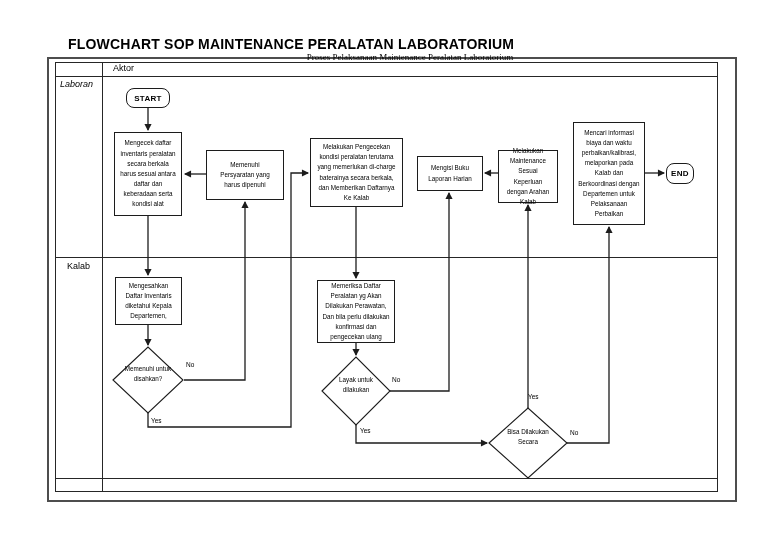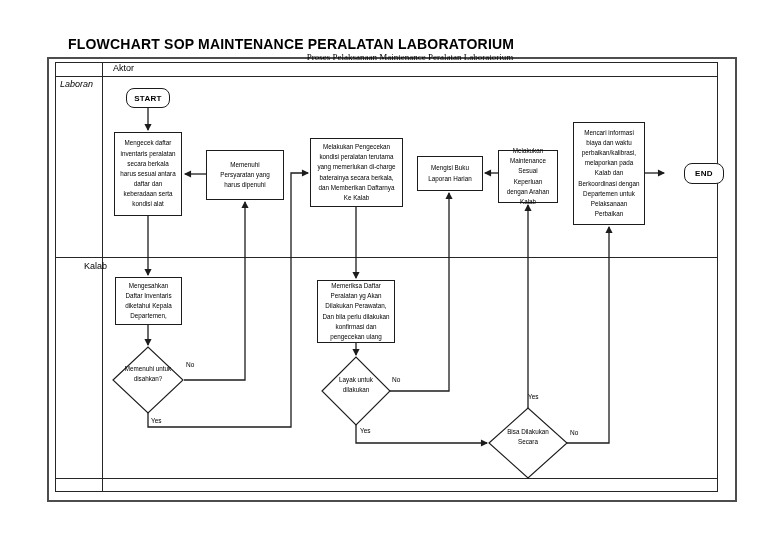--- a/index.html
+++ b/index.html
@@ -21,41 +21,41 @@
   #header-divider{left:55px;top:76px;width:663px;}
   #lane-divider{left:55px;top:257px;width:663px;}
   #bottom-row-divider{left:55px;top:478px;width:663px;}
   #col-divider{left:102px;top:62px;height:430px;}
 
   
   .cell-label{font-size:9px;text-align:center;}
   #lbl-aktor{left:55px;top:63px;width:47px;margin-left:45px;}
   #lbl-process{left:102px;top:52px;width:616px;font-family:Liberation Serif, serif;}
   #lbl-laboran{left:53px;top:79px;width:47px;font-style:italic;}
-  #lbl-kalab{left:55px;top:261px;width:47px;margin-left:17px;}
+  #lbl-kalab{left:55px;top:261px;width:47px;}
 
   
   #edges{left:0;top:0;width:768px;height:543px;}
   polyline{fill:none;stroke:var(--line);stroke-width:1.3;}
   polygon.diamond{fill:var(--bg);stroke:var(--line);stroke-width:1.1;}
 
   
   .node{display:flex;align-items:center;justify-content:center;text-align:center;
         box-sizing:border-box;background:var(--bg);}
   .proc{border:1.4px solid var(--line);font-size:6.3px;line-height:1.62;padding:2px 4px;}
   .term{border:1.4px solid var(--line);border-radius:8px;font-size:8px;font-weight:bold;letter-spacing:.3px;}
 
   #n-start{left:126px;top:88px;width:44px;height:20px;}
   #n-check-inventory{left:114px;top:132px;width:68px;height:84px;}
   #n-fulfill-requirements{left:206px;top:150px;width:78px;height:50px;padding:2px 10px;}
   #n-check-condition{left:310px;top:138px;width:93px;height:69px;}
   #n-fill-daily-logbook{left:417px;top:156px;width:66px;height:35px;}
   #n-do-maintenance{left:498px;top:150px;width:60px;height:53px;padding:2px 5px;}
   #n-find-repair-info{left:573px;top:122px;width:72px;height:103px;}
-  #n-end{left:666px;top:163px;width:40px;height:21px;margin-left:18px;}
+  #n-end{left:666px;top:163px;width:28px;height:21px;}
   #n-approve-inventory{left:115px;top:277px;width:67px;height:48px;padding:2px 6px;}
   #n-review-maintenance-list{left:317px;top:280px;width:78px;height:63px;}
 
   
   .dtext{font-size:6.3px;line-height:1.6;text-align:center;width:60px;}
   #t-decision-approval{left:118px;top:364px;}
   #t-decision-feasibility{left:326px;top:375px;}
   #t-decision-executable{left:498px;top:427px;}
 
   

